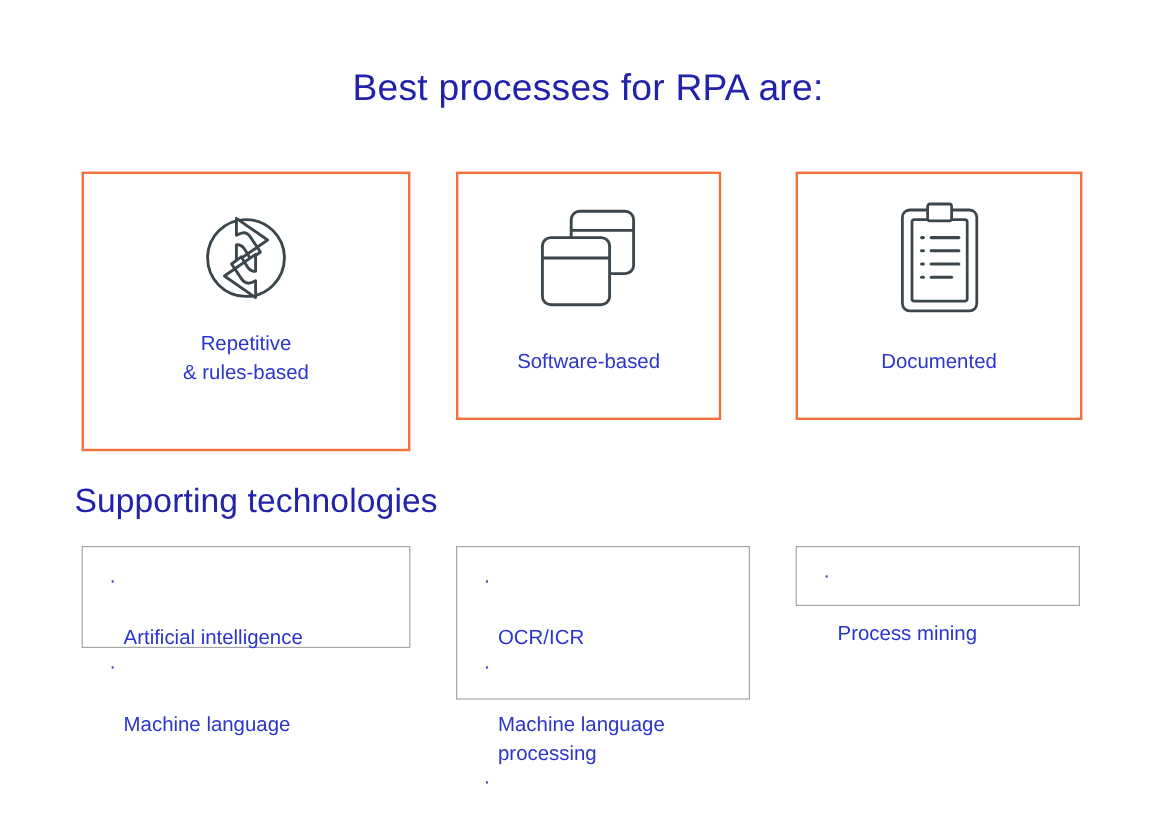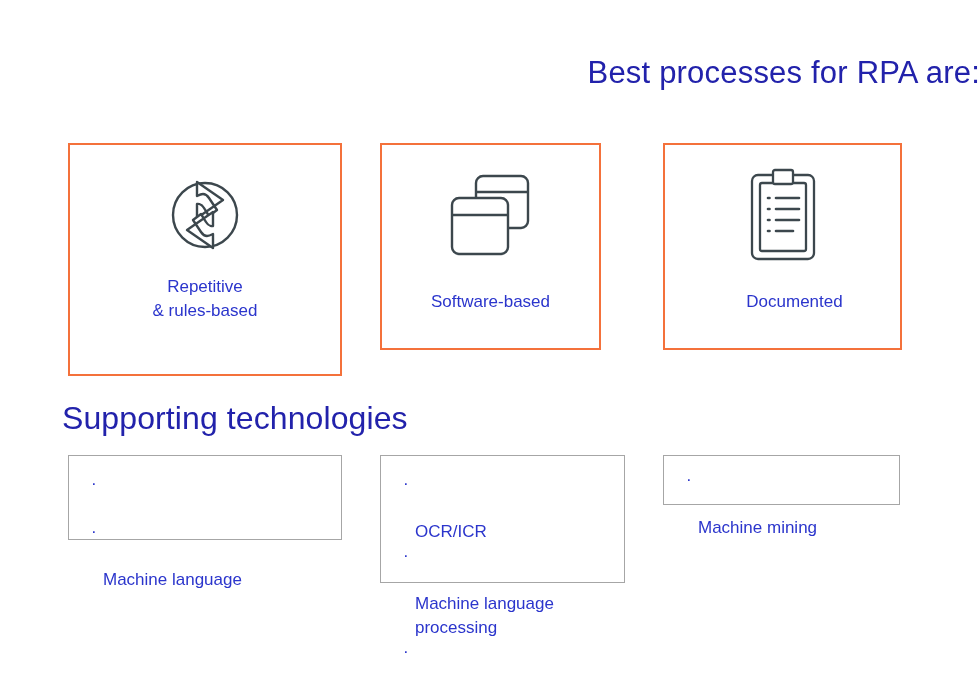--- a/index.html
+++ b/index.html
@@ -19,21 +19,21 @@
     height: 679px;
     background: #ffffff;
   }
 
   
   .slide-title {
     position: absolute;
     left: 0;
     top: 53px;
     width: 980px;
-    text-align: right;
+    text-align: center;
     font-size: 31px;
     line-height: 40px;
     font-weight: 400;
     letter-spacing: 0.2px;
     color: #2222ab;
     white-space: nowrap;
   }
 
   
   .cards-row { position: absolute; left: 0; top: 0; width: 980px; height: 679px; }
@@ -66,28 +66,28 @@
     width: 100%;
     text-align: center;
     color: #2b35cc;
     font-size: 17px;
     line-height: 24px;
     font-weight: 400;
     white-space: pre-line;
   }
   .card-1 .card-label { top: 130px; }
   .card-2 .card-label { top: 145px; }
-  .card-3 .card-label { top: 145px; margin-left: 12px; }
+  .card-3 .card-label { top: 145px; }
 
   
   .section-heading {
     position: absolute;
     left: 62px;
     top: 402px;
-    font-size: 32px;
+    font-size: 28px;
     line-height: 32px;
     font-weight: 400;
     color: #2222ab;
     letter-spacing: 0.1px;
     white-space: nowrap;
   }
 
   
   .tech-box {
     position: absolute;
@@ -202,20 +202,21 @@
     </div>
 
   </div>
 
   <div class="section-heading">Supporting technologies</div>
 
   <div class="tech-box tech-box-1">
     <ul class="tech-list">
       <li>
         <span class="bullet">·</span>
+        <span>Artificial intelligence</span>
       </li>
       <li>
         <span class="bullet">·</span>
         <span>Machine language</span>
       </li>
     </ul>
   </div>
 
   <div class="tech-box tech-box-2">
     <ul class="tech-list">
@@ -232,18 +233,18 @@
         <span class="bullet">·</span>
         
       </li>
     </ul>
   </div>
 
   <div class="tech-box tech-box-3">
     <ul class="tech-list">
       <li>
         <span class="bullet">·</span>
-        <span>Machine mining</span>
+        <span>Process mining</span>
       </li>
     </ul>
   </div>
 
 </div>
 
 </body></html>

